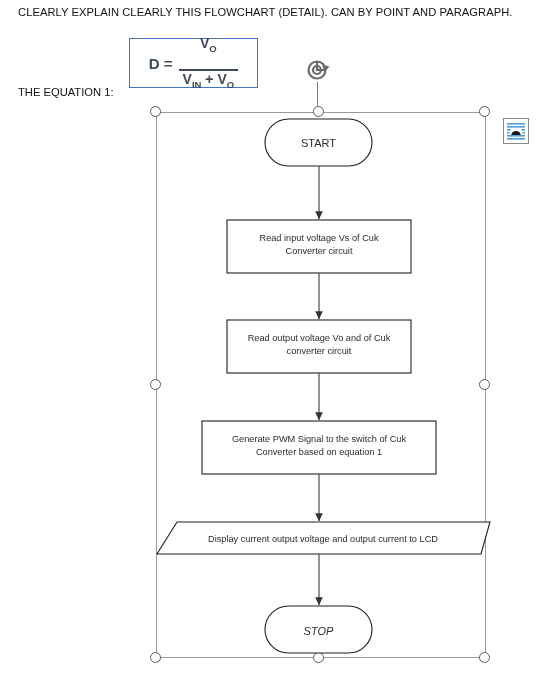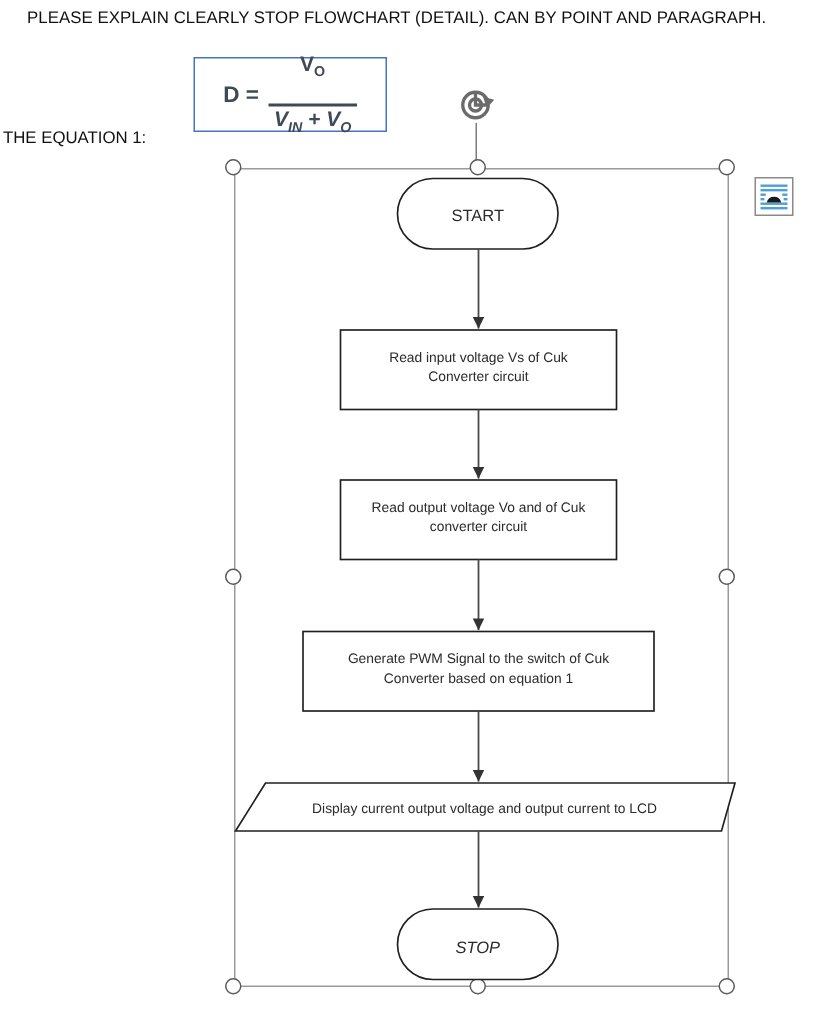--- a/index.html
+++ b/index.html
@@ -22,21 +22,21 @@
     left: 18px;
     top: 6px;
     font-size: 11.2px;
     letter-spacing: 0.05px;
     color: #111111;
     white-space: nowrap;
   }
 
   #equation-label {
     position: absolute;
-    left: 2px;
+    left: 18px;
     top: 86px;
     font-size: 11.2px;
     color: #111111;
     white-space: nowrap;
   }
 
   
   #equation-box {
     position: absolute;
     left: 129px;
@@ -71,21 +71,20 @@
     font-size: 14px;
   }
   .eq-bar {
     width: 100%;
     height: 1.5px;
     background: #3f4a56;
   }
   .eq-den {
     padding: 1px 4px 0 4px;
     font-size: 14px;
-    font-style: italic;
   }
   .eq-sub { font-size: 9.5px; vertical-align: sub; }
 
   
   #rotate-handle {
     position: absolute;
     left: 305px;
     top: 57px;
     width: 26px;
     height: 26px;
@@ -170,21 +169,21 @@
   }
   .connector {
     stroke: #4a4a4a;
     stroke-width: 1.2;
     fill: none;
   }
 </style>
 </head>
 <body>
 
-<div id="question-line">PLEASE EXPLAIN CLEARLY STOP FLOWCHART (DETAIL). CAN BY POINT AND PARAGRAPH.</div>
+<div id="question-line">CLEARLY EXPLAIN CLEARLY THIS FLOWCHART (DETAIL). CAN BY POINT AND PARAGRAPH.</div>
 
 <div id="equation-label">THE EQUATION 1:</div>
 
 <div id="equation-box">
   <div id="equation-inner">
     <span class="eq-d">D =</span>
     <span class="eq-frac">
       <span class="eq-num"><span>V</span><span class="eq-sub">O</span></span>
       <span class="eq-bar"></span>
       <span class="eq-den"><span>V</span><span class="eq-sub">IN</span>

